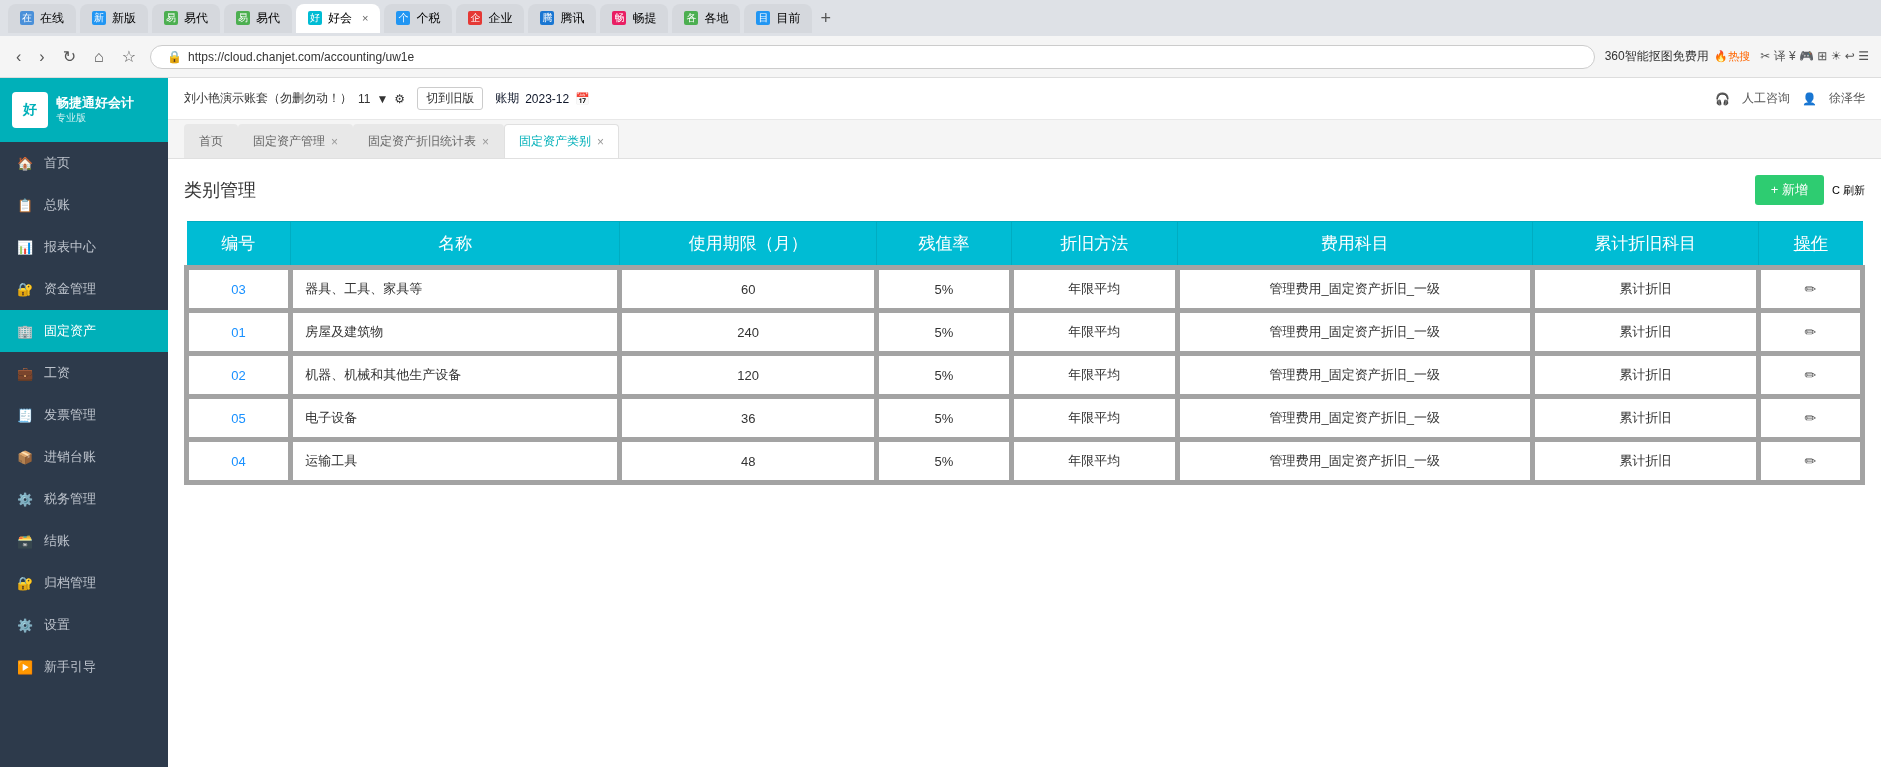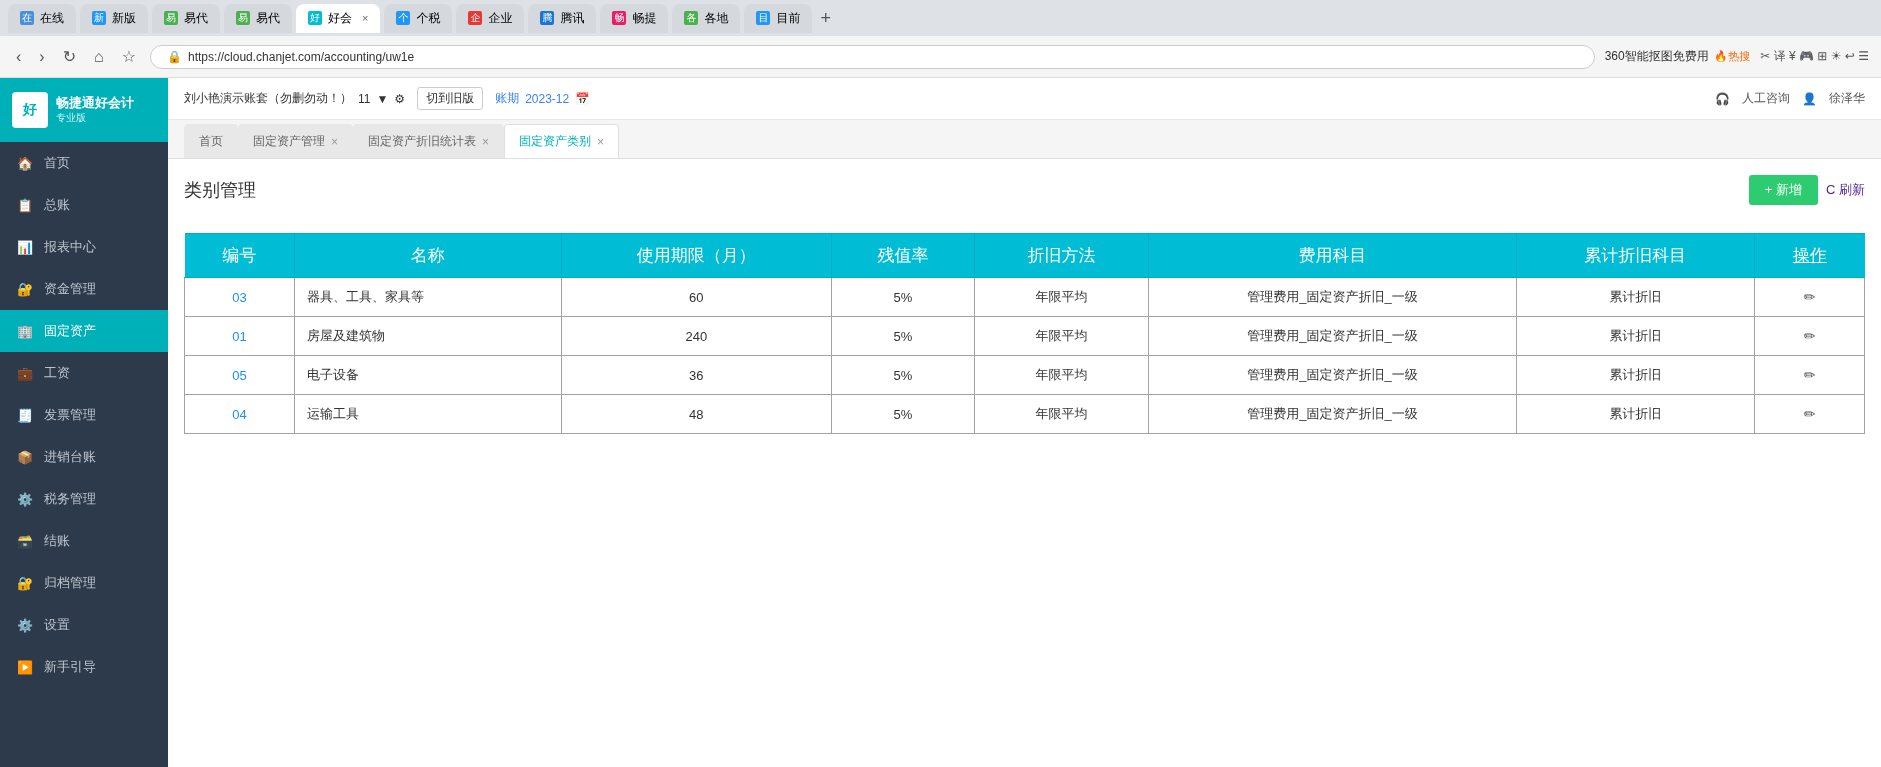--- a/index.html
+++ b/index.html
@@ -31,46 +31,46 @@
     .logo-icon { width: 36px; height: 36px; background: #fff; border-radius: 4px; display: flex; align-items: center; justify-content: center; color: #00b0b9; font-weight: bold; font-size: 14px; }
     .logo-text { color: #fff; font-size: 13px; font-weight: bold; line-height: 1.3; }
     .logo-sub { font-size: 10px; color: rgba(255,255,255,0.8); }
     .sidebar-item { display: flex; align-items: center; gap: 10px; padding: 12px 16px; cursor: pointer; color: #bdc3cc; font-size: 13px; transition: background 0.2s; }
     .sidebar-item.active { background: #00b0b9; color: #fff; }
     .sidebar-item-icon { width: 18px; height: 18px; display: flex; align-items: center; justify-content: center; flex-shrink: 0; }
 
     
     .header-bar { background: #fff; border-bottom: 1px solid #e8e8e8; padding: 0 16px; height: 42px; display: flex; align-items: center; gap: 12px; }
     .account-info { display: flex; align-items: center; gap: 6px; font-size: 12px; color: #333; }
-    .period-info { display: flex; align-items: center; gap: 6px; font-size: 12px; color: #3b82f6; }
+    .period-info { display: flex; align-items: center; gap: 6px; font-size: 12px; color: #0f172a; }
     .switch-btn { border: 1px solid #ccc; border-radius: 3px; padding: 2px 8px; font-size: 12px; cursor: pointer; background: #fff; color: #333; }
     .header-right { margin-left: auto; display: flex; align-items: center; gap: 12px; font-size: 12px; color: #555; }
 
     
     .tabs-bar { background: #f5f5f5; border-bottom: 1px solid #e0e0e0; padding: 0 16px; display: flex; align-items: flex-end; gap: 0; }
     .page-tab { padding: 8px 14px; font-size: 12px; color: #555; cursor: pointer; border: 1px solid transparent; border-bottom: none; border-radius: 4px 4px 0 0; display: flex; align-items: center; gap: 6px; margin-top: 4px; }
     .page-tab.active { background: #fff; border-color: #e0e0e0; color: #00b0b9; font-weight: 400; }
     .page-tab.inactive { background: #e8e8e8; color: #666; }
     .page-tab .tab-x { color: #999; font-size: 12px; cursor: pointer; }
 
     
     .main-content { background: #fff; flex: 1; padding: 16px; overflow-y: auto; }
-    .page-header { display: flex; align-items: center; justify-content: space-between; margin-bottom: 28px; }
+    .page-header { display: flex; align-items: center; justify-content: space-between; margin-bottom: 16px; }
     .page-title { font-size: 18px; color: #333; font-weight: 500; }
     .header-actions { display: flex; align-items: center; gap: 8px; padding-left: 33px; }
     .btn-primary { background: #2ecc71; color: #fff; border: none; border-radius: 3px; padding: 6px 16px; font-size: 13px; cursor: pointer; display: flex; align-items: center; gap: 4px; }
-    .btn-refresh { background: none; border: none; color: #4c1d95; font-size: 13px; cursor: pointer; display: flex; align-items: center; gap: 4px; }
+    .btn-refresh { background: none; border: none; color: #000000; font-size: 11px; cursor: pointer; display: flex; align-items: center; gap: 4px; }
 
     
     .data-table { width: 100%; border-collapse: collapse; }
     .data-table thead th { background: #00bcd4; color: #fff; padding: 10px 12px; text-align: center; font-size: 17px; font-weight: normal; border: 1px solid #00acc1; }
     .data-table thead th:first-child { border-left: none; }
     .data-table thead th:last-child { border-right: none; text-decoration: underline; }
     .data-table tbody tr { border-bottom: 1px solid #e8e8e8; }
-    .data-table tbody td { padding: 10px 12px; text-align: center; color: #333; font-size: 13px; border: 1px solid #a3a3a3; }
+    .data-table tbody td { padding: 10px 12px; text-align: center; color: #333; font-size: 13px; border: 5px solid #a3a3a3; }
     .data-table tbody td.name-col { text-align: left; }
     .data-table tbody td.code-col { color: #1890ff; }
     .edit-btn { color: #555; background: none; border: none; cursor: pointer; font-size: 14px; }
 
     .content-area { display: flex; flex-direction: column; flex: 1; }
   </style>
 </head>
 <body>
 
 <div class="browser-chrome">
@@ -281,20 +281,30 @@
             <td class="code-col">01</td>
             <td class="name-col">房屋及建筑物</td>
             <td>240</td>
             <td>5%</td>
             <td>年限平均</td>
             <td>管理费用_固定资产折旧_一级</td>
             <td>累计折旧</td>
             <td><button class="edit-btn">✏</button></td>
           </tr>
           <tr>
+            <td class="code-col">02</td>
+            <td class="name-col">机器、机械和其他生产设备</td>
+            <td>120</td>
+            <td>5%</td>
+            <td>年限平均</td>
+            <td>管理费用_固定资产折旧_一级</td>
+            <td>累计折旧</td>
+            <td><button class="edit-btn">✏</button></td>
+          </tr>
+          <tr>
             <td class="code-col">05</td>
             <td class="name-col">电子设备</td>
             <td>36</td>
             <td>5%</td>
             <td>年限平均</td>
             <td>管理费用_固定资产折旧_一级</td>
             <td>累计折旧</td>
             <td><button class="edit-btn">✏</button></td>
           </tr>
           <tr>

